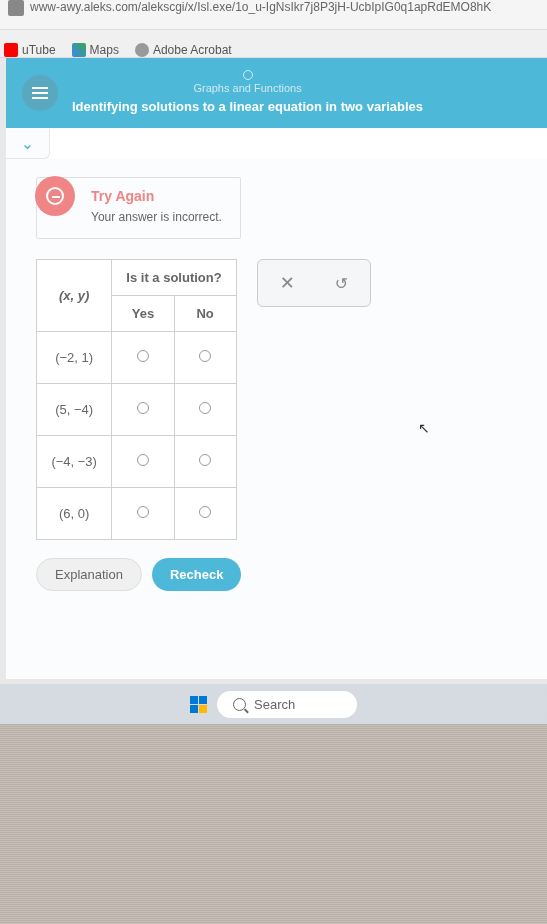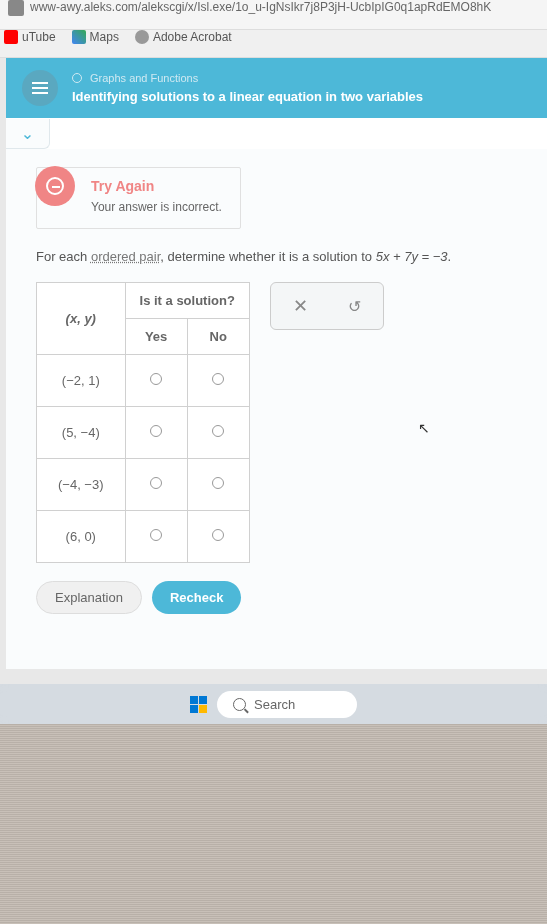--- a/index.html
+++ b/index.html
@@ -1,32 +1,32 @@
 <!DOCTYPE html>
 <html><head>
   <meta charset="utf-8">
   <style>
     * { margin: 0; padding: 0; box-sizing: border-box; font-family: Arial, sans-serif; }
     body { width: 547px; height: 924px; background: #e8e8e8; overflow: hidden; position: relative; }
     
     .url-bar { height: 30px; background: #f5f5f5; display: flex; padding: 0 8px; color: #666; font-size: 12px; border-bottom: 1px solid #ddd; }
     .url-bar .site-icon { width: 16px; height: 16px; margin-right: 6px; background: #888; border-radius: 2px; }
     
-    .bookmarks { height: 28px; background: #f0f0f0; display: flex; align-items: flex-start; padding: 0 4px; gap: 16px; font-size: 12px; color: #555; border-bottom: 1px solid #ddd; }
+    .bookmarks { height: 28px; background: #f0f0f0; display: flex; align-items: flex-end; padding: 0 4px; gap: 16px; font-size: 12px; color: #555; border-bottom: 1px solid #ddd; }
     .bookmark { display: flex; align-items: center; gap: 4px; }
     .bookmark-icon { width: 14px; height: 14px; border-radius: 2px; }
     
     .content-wrap { background: #fff; margin-left: 6px; }
     
     .header { background: #4db8d8; color: #fff; padding: 12px 16px; display: flex; align-items: center; gap: 14px; }
     .menu-circle { width: 36px; height: 36px; background: #5aa8c0; border-radius: 50%; display: flex; align-items: center; justify-content: center; }
     .menu-lines { display: flex; flex-direction: column; gap: 3px; }
     .menu-lines span { width: 16px; height: 2px; background: #fff; display: block; }
     .header-text { font-size: 12px; line-height: 1.5; }
-    .header-sub { font-size: 11px; color: #cfe9f2; display: flex; align-items: center; gap: 8px; }
+    .header-sub { font-size: 11px; color: #cfe9f2; display: flex; align-items: center; gap: 0; flex-direction: column; }
     .header-main { font-weight: 700; font-size: 13px; }
     .ring-icon { width: 10px; height: 10px; border: 1.5px solid #cfe9f2; border-radius: 50%; display: inline-block; }
     
     .dropdown-tab { width: 44px; height: 30px; background: #fafcfd; display: flex; align-items: center; justify-content: center; margin-top: 1px; border-bottom-right-radius: 6px; border: 1px solid #e0e8ec; border-top: none; border-left: none; }
     .chevron { color: #4db8d8; font-size: 16px; }
     
     .main { padding: 18px 30px; background: #fafcfd; min-height: 520px; }
     
     .try-again-box { border: 1px solid #e0e0e0; border-radius: 2px; padding: 10px 18px 14px 54px; position: relative; display: inline-block; margin-bottom: 20px; }
     .try-circle { position: absolute; left: -2px; top: -2px; width: 40px; height: 40px; background: #f08585; border-radius: 50%; display: flex; align-items: center; justify-content: center; }
@@ -39,21 +39,21 @@
     .underlined { text-decoration: underline dotted; color: #777; }
     .equation { font-style: italic; color: #555; }
     
     .table-row-wrap { display: flex; gap: 20px; align-items: flex-start; }
     
     table { border-collapse: collapse; background: #fff; }
     th, td { border: 1px solid #d0d0d0; text-align: center; font-size: 13px; color: #666; }
     th { padding: 10px 14px; font-weight: 700; }
     td { padding: 16px 14px; }
     .xy-cell { font-style: italic; padding: 20px 22px; }
-    .pair-cell { font-style: normal; padding: 18px 21px; white-space: nowrap; }
+    .pair-cell { font-style: normal; padding: 18px 14px; white-space: nowrap; }
     .radio-cell { padding: 18px 22px; }
     .radio { width: 12px; height: 12px; border: 1.5px solid #999; border-radius: 50%; display: inline-block; }
     
     .tool-box { border: 1px solid #ccc; border-radius: 6px; padding: 12px 22px; display: flex; gap: 40px; align-items: center; background: #f4f6f7; }
     .tool-x { font-size: 18px; color: #888; }
     .tool-undo { font-size: 16px; color: #888; }
     
     .buttons { margin-top: 18px; display: flex; gap: 10px; }
     .btn { padding: 8px 18px; border-radius: 18px; font-size: 13px; border: none; cursor: pointer; }
     .btn-exp { background: #f0f0f0; color: #666; border: 1px solid #ddd; }
@@ -120,23 +120,20 @@
 
   <div class="main">
     <div class="try-again-box">
       <div class="try-circle">
         <div class="try-icon"></div>
       </div>
       <div class="try-title">Try Again</div>
       <div class="try-msg">Your answer is incorrect.</div>
     </div>
 
-    <div class="question">
-      <span>For each </span><span class="underlined">ordered pair</span><span>, determine whether it is a solution to </span><span class="equation">5x + 7y = −3</span><span>.</span>
-    </div>
 
     <div class="table-row-wrap">
       <table>
         <tbody>
             <tr>
           <th rowspan="2" class="xy-cell">(x, y)</th>
           <th colspan="2">Is it a solution?</th>
         </tr>
         <tr>
           <th>Yes</th>

